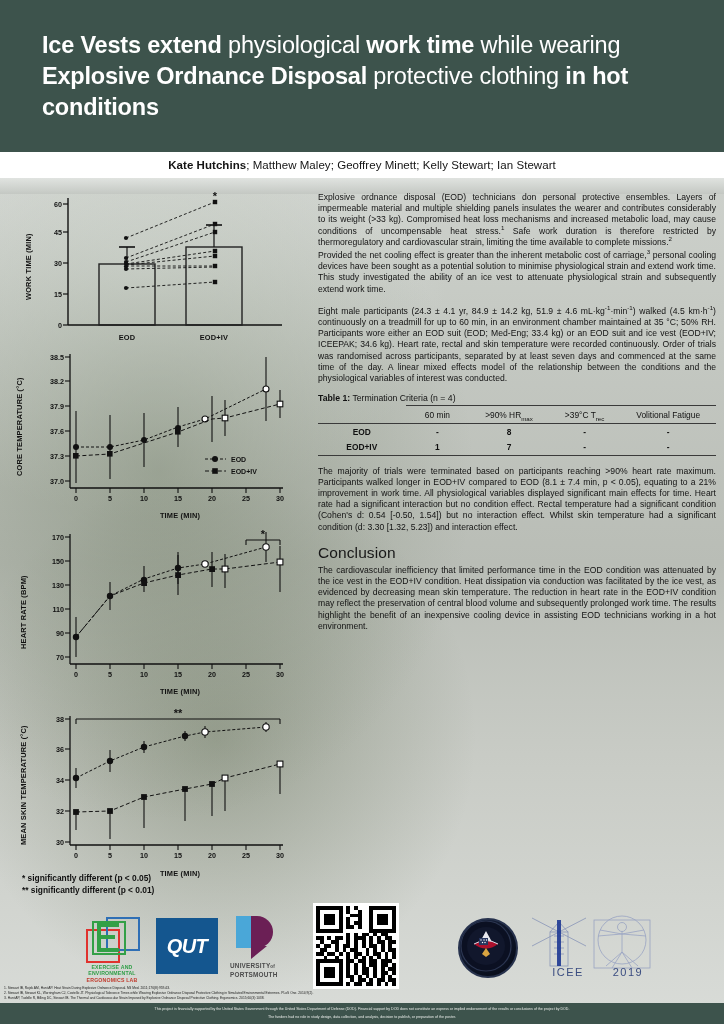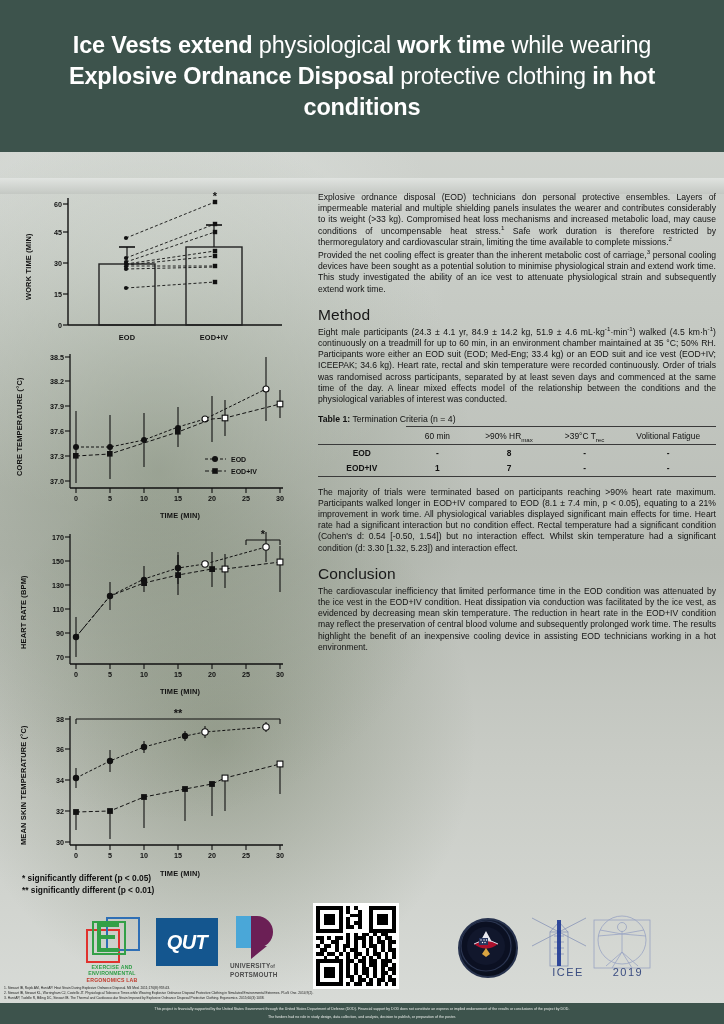--- a/index.html
+++ b/index.html
@@ -17,21 +17,21 @@
       radial-gradient(ellipse 60% 35% at 20% 26%, rgba(222,226,222,0.95), rgba(205,209,205,0) 70%),
       linear-gradient(180deg,#d7dad6 0%, #c6cac4 30%, #b9bdb6 55%, #c9ccc6 75%, #d9dcd8 100%);
   }
   
   .hdr{
     position:absolute;left:0;top:0;width:724px;height:152px;
     background:#3d534c;
     display:flex;align-items:center;justify-content:center;
   }
   .hdr h1{
-    margin:0;color:#ffffff;text-align:center;
+    margin:0;color:#ffffff;text-align:left;
     font-size:23.5px;line-height:31px;font-weight:400;
     letter-spacing:-0.2px;width:640px;
   }
   .hdr h1 b{font-weight:700;}
   .authors{
     position:absolute;left:0;top:152px;width:724px;height:26px;
     background:#ffffff;display:flex;align-items:center;justify-content:center;
     font-size:11.5px;color:#141414;letter-spacing:0.05px;
   }
   .authors b{font-weight:700;}
@@ -68,21 +68,21 @@
   .eel-blue{left:22px;top:1px;border-color:#2f6fb5;}
   .eel-green{left:8px;top:5px;border-color:#33a047;}
   .eel-E{position:absolute;left:13px;top:7px;width:22px;height:30px;}
   .eel-E i{position:absolute;left:0;height:4.4px;background:#33a047;display:block;}
   .eel-E .b1{top:0;width:22px;}
   .eel-E .b2{top:12px;width:18px;}
   .eel-E .b3{top:25px;width:22px;}
   .eel-E .v{position:absolute;left:0;top:0;width:4.4px;height:29.4px;background:#33a047;}
   .eel-cap{font-size:5.2px;line-height:6.4px;font-weight:700;text-align:center;color:#c0392b;letter-spacing:.2px;margin-top:2px;}
   .eel-cap .g{color:#2e9e46;}
-  .logo-qut{position:absolute;left:78px;top:2px;width:62px;height:48px;background:#14568f;
+  .logo-qut{position:absolute;left:78px;top:2px;width:62px;height:56px;background:#14568f;
     display:flex;align-items:center;justify-content:center;}
   .logo-qut span{color:#fff;font-size:20px;font-weight:700;letter-spacing:-0.6px;font-style:italic;}
   .logo-uop{position:absolute;left:152px;top:0px;width:80px;}
   .uop-mark{position:relative;width:48px;height:44px;margin-left:6px;}
   .uop-bar{position:absolute;left:0;top:0;width:15px;height:32px;background:#4aa7d8;}
   .uop-p{position:absolute;left:15px;top:0;width:22px;height:32px;background:#6b1f55;
     border-radius:0 16px 16px 0;}
   .uop-tail{position:absolute;left:15px;top:30px;width:16px;height:13px;background:#6b1f55;
     clip-path:polygon(0 0,100% 0,0 100%);}
   .uop-cap{font-size:6.4px;line-height:7.6px;font-weight:700;color:#4c4c4c;margin-top:2px;letter-spacing:.2px;}
@@ -137,20 +137,23 @@
     color:#e9ece9;font-size:3.6px;line-height:7.6px;text-align:center;padding-top:3px;box-sizing:border-box;
   }
 </style>
 </head>
 <body>
 
 <div class="poster">
 
   <div class="hdr">
     <h1 id="title-holder"><b>Ice Vests extend </b><span>physiological </span><b>work time </b><span>while wearing </span><b>Explosive Ordnance Disposal </b><span>protective clothing </span><b>in hot conditions</b></h1>
+  </div>
+  <div class="authors">
+    <span><b>Kate Hutchins</b><span>; Matthew Maley; Geoffrey Minett;  Kelly Stewart; Ian Stewart</span></span>
   </div>
   <div class="sheen"></div>
 
   <div class="left">
 
     <div class="chart c1">
       <svg class="plot" width="313" height="158" viewBox="0 0 313 158">
         <g>
           <text class="ylab" transform="translate(31,110) rotate(-90)">WORK TIME (MIN)</text>
           <line x1="68" y1="8" x2="68" y2="135" stroke="#111" stroke-width="1.4"></line>
@@ -656,21 +659,20 @@
   </div>
 
   <div class="right">
 
     <div class="sec">
       <p><span>Explosive ordnance disposal (EOD) technicians don personal protective ensembles. Layers of impermeable material and multiple shielding panels insulates the wearer and contributes considerably to its weight (&gt;33 kg). Compromised heat loss mechanisms and increased metabolic load, may cause conditions of uncompensable heat stress.</span><sup>1</sup><span> Safe work duration is therefore restricted by thermoregulatory and cardiovascular strain, limiting the time available to complete missions.</span><sup>2</sup></p>
       <p><span>Provided the net cooling effect is greater than the inherent metabolic cost of carriage,</span><sup>3</sup><span> personal cooling devices have been sought as a potential solution to minimise physiological strain and extend work time. This study investigated the ability of an ice vest to attenuate physiological strain and subsequently extend work time.</span></p>
     </div>
 
     <div class="sec meth">
-      <h2>Method</h2>
       <p><span>Eight male participants (24.3 ± 4.1 yr, 84.9 ± 14.2 kg, 51.9 ± 4.6 mL·kg</span><sup>-1</sup><span>·min</span><sup>-1</sup><span>) walked (4.5 km·h</span><sup>-1</sup><span>) continuously on a treadmill for up to 60 min, in an environment chamber maintained at 35 °C; 50% RH. Participants wore either an EOD suit (EOD; Med-Eng; 33.4 kg) or an EOD suit and ice vest (EOD+IV; ICEEPAK; 34.6 kg). Heart rate, rectal and skin temperature were recorded continuously. Order of trials was randomised across participants, separated by at least seven days and commenced at the same time of the day. A linear mixed effects model of the relationship between the conditions and the physiological variables of interest was conducted.</span></p>
     </div>
 
     <div class="tblwrap">
       <div class="tcap"><b>Table 1:</b><span> Termination Criteria (n = 4)</span></div>
       <table>
         <thead>
           <tr>
             <th class="blank" style="width:22%"></th>
             <th style="width:16%">60 min</th>

